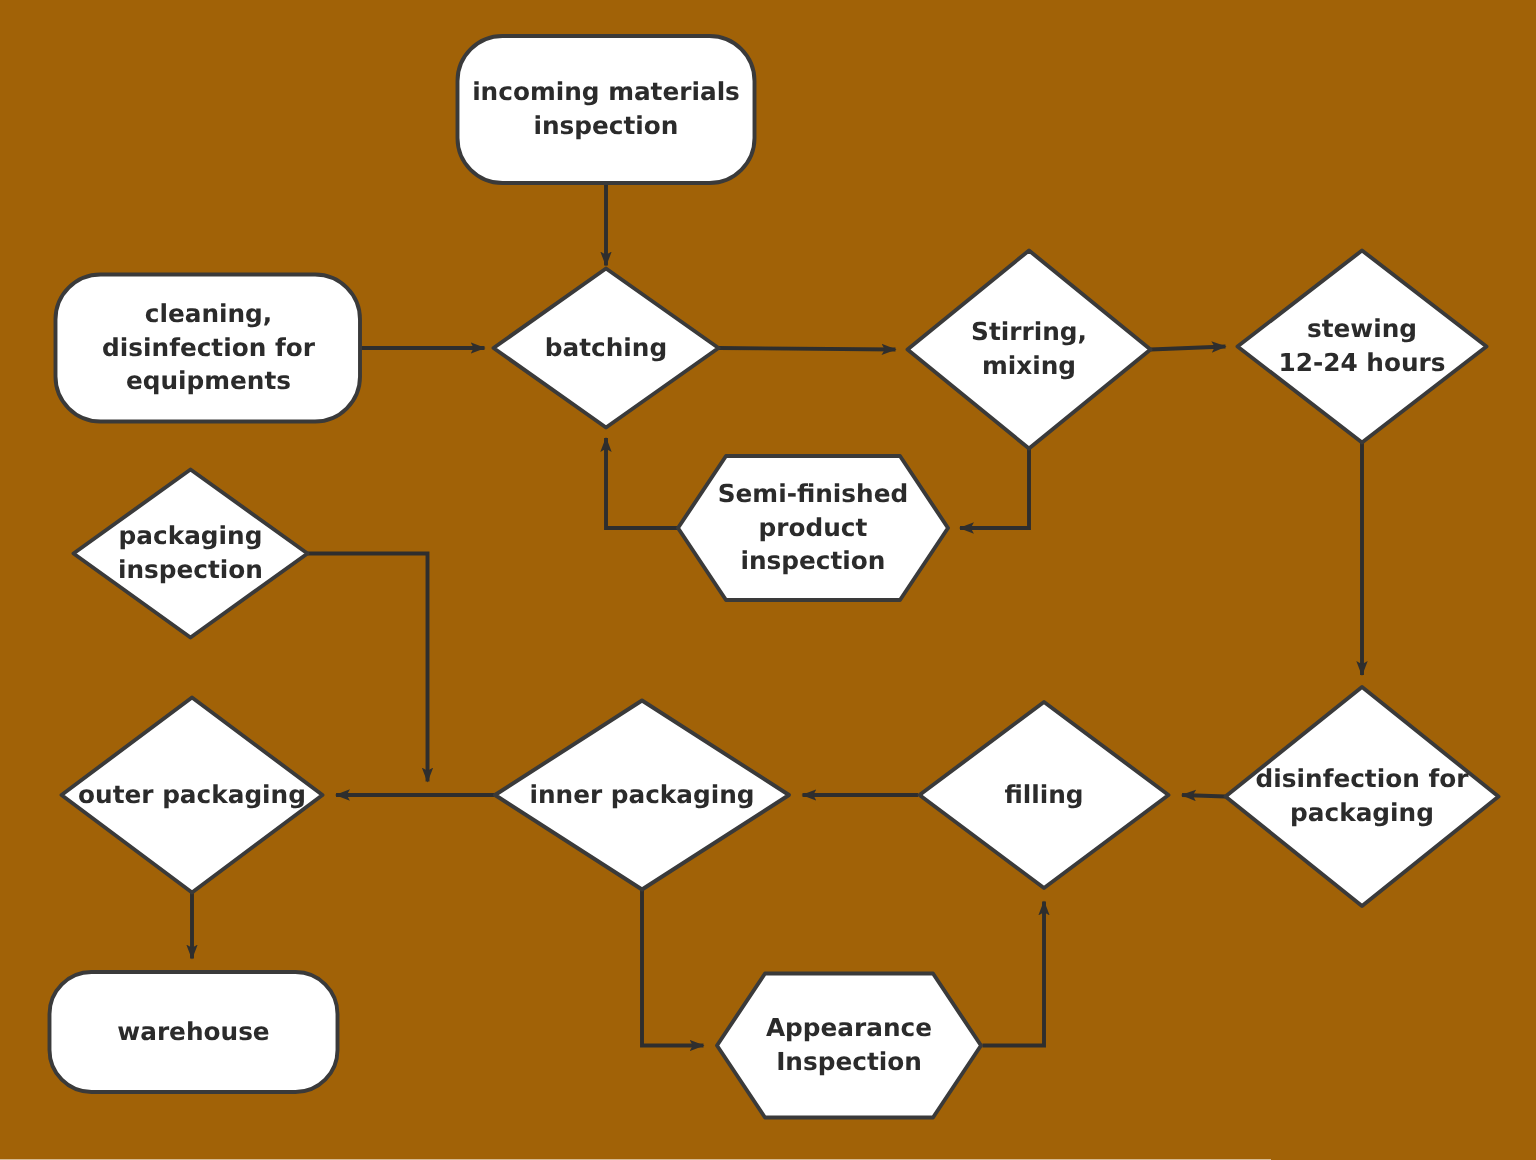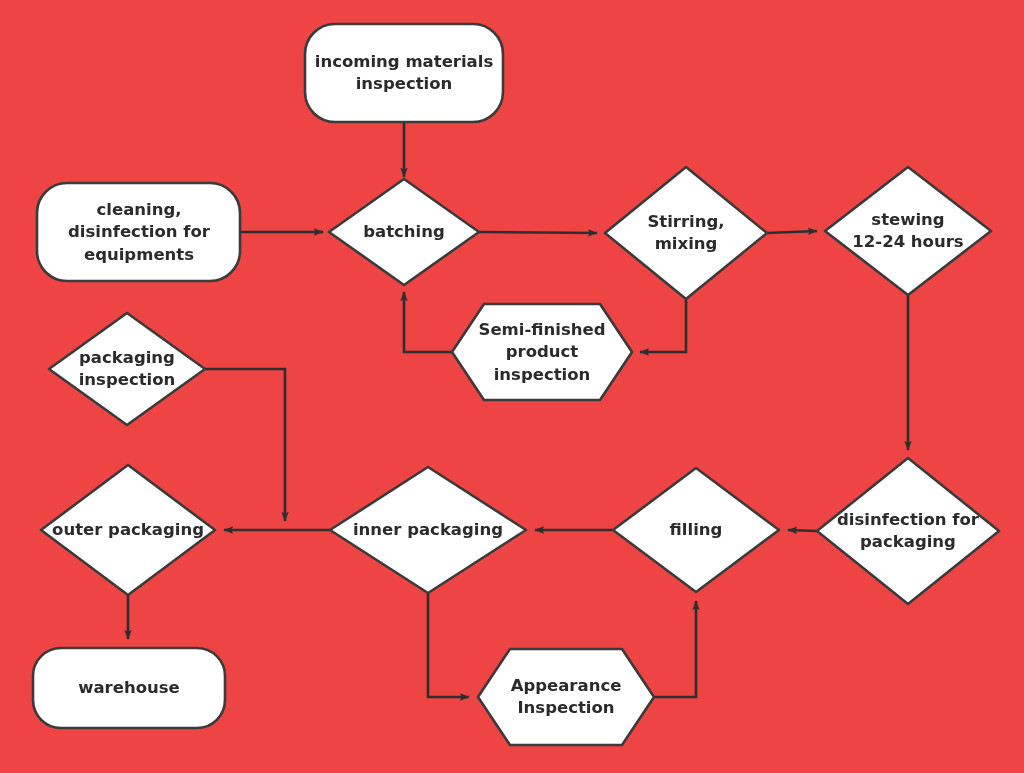--- a/index.html
+++ b/index.html
@@ -44,21 +44,21 @@
     text-anchor: middle;
     dominant-baseline: middle;
   }
   .node-label tspan {
     font-family: "DejaVu Sans", sans-serif;
   }
 </style>
 </head>
 <body>
 
-<div id="flowchart-canvas" style="background: #ef4444;">
+<div id="flowchart-canvas" style="background: #a16207;">
   <svg id="flow-svg" viewBox="0 0 1024 773">
     <defs>
       <marker id="arrow" markerWidth="11" markerHeight="11" refX="9.3" refY="4.0" orient="auto" markerUnits="userSpaceOnUse">
         <path d="M0,0.2 L10,4.0 L0,7.8 L2.1,4.0 Z" fill="#2e2e2e"></path>
       </marker>
     </defs>
 
     <g>
       <path class="edge-line" d="M404,122 L404,177" marker-end="url(#arrow)" stroke="#2e2e2e"></path>
 

